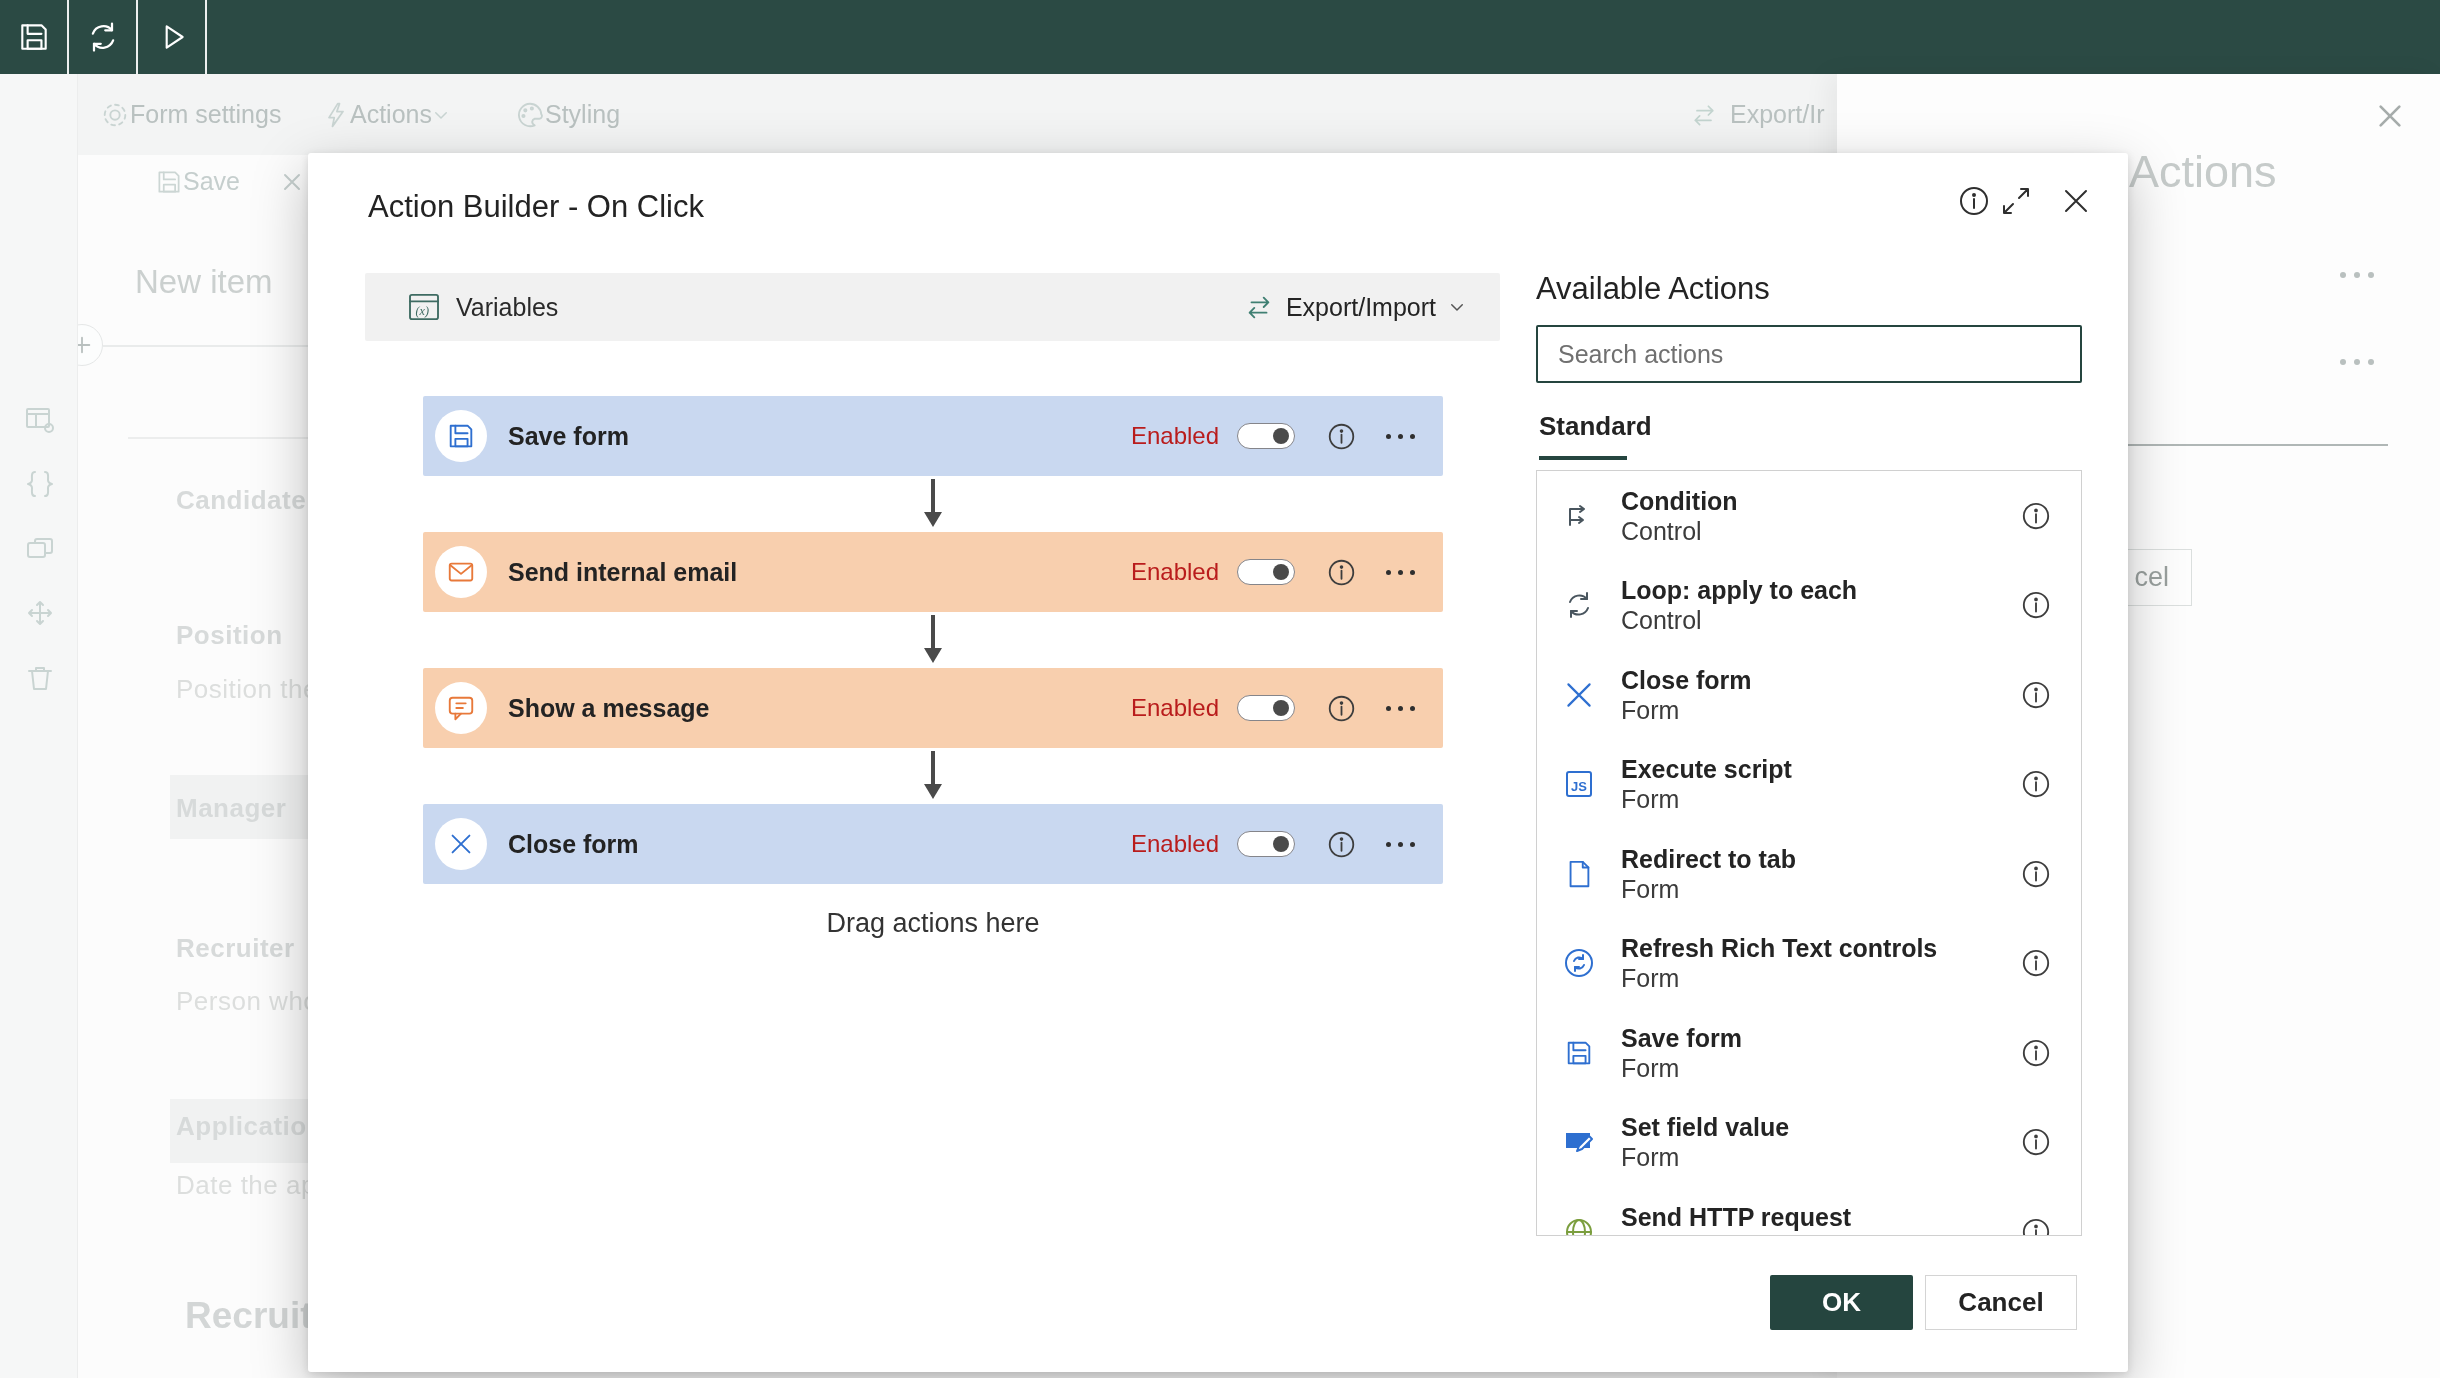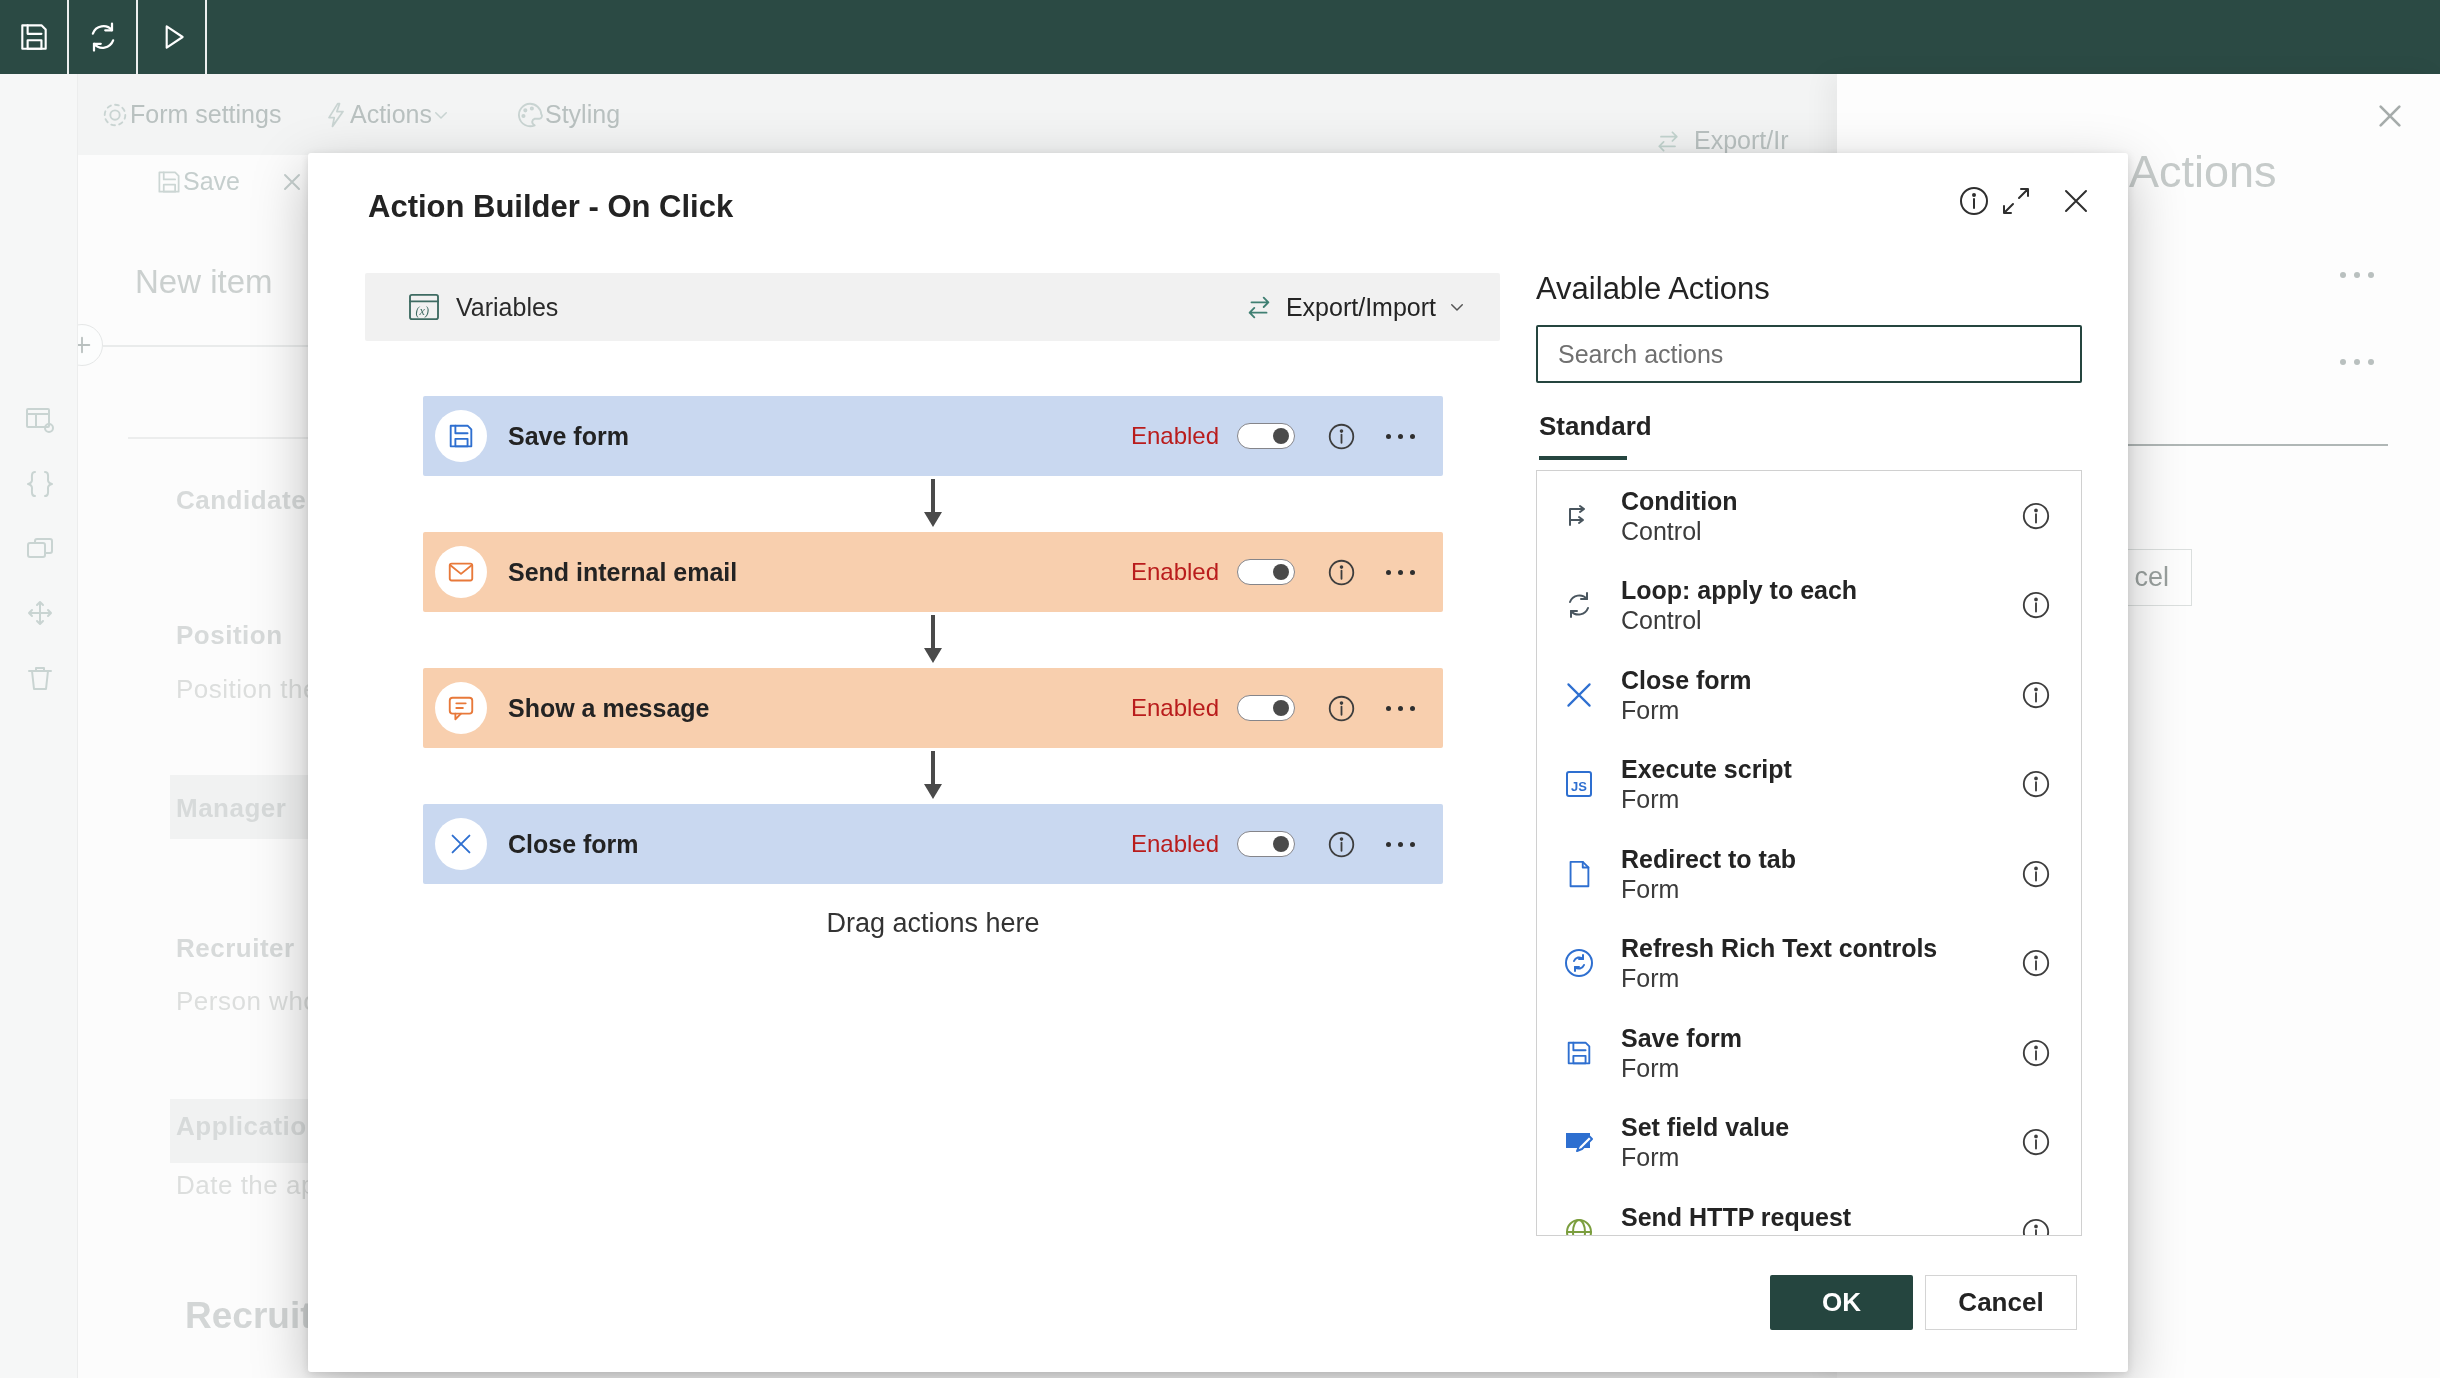--- a/index.html
+++ b/index.html
@@ -24,25 +24,25 @@
 .bg-label{position:absolute;left:98px;font-size:26px;font-weight:700;color:#d7dada;letter-spacing:.5px;white-space:nowrap}
 .bg-desc{position:absolute;left:98px;font-size:26px;color:#dcdedd;letter-spacing:.5px;white-space:nowrap}
 #bg-heading{position:absolute;left:107px;top:1140px;font-size:37px;font-weight:700;color:#d3d6d6;white-space:nowrap}
 #bg-panel{position:absolute;left:1837px;top:74px;width:603px;height:1304px;background:#fdfdfd;box-shadow:-10px 0 24px rgba(0,0,0,.05)}
 #bg-panel-x{position:absolute;left:537px;top:26px;color:#a6acab}
 #bg-panel-title{position:absolute;left:292px;top:72px;font-size:45px;color:#c6cbca;white-space:nowrap}
 .bg-dots{position:absolute;left:503px;display:flex;gap:8px}
 .bg-dots i{width:6px;height:6px;border-radius:50%;background:#b9c0bf}
 #bg-panel-div{position:absolute;left:0;top:370px;width:551px;height:1.5px;background:#b0b7b6}
 #bg-cancel{position:absolute;left:203px;top:475px;width:152px;height:57px;border:1.5px solid #dbdfde;display:flex;align-items:center;justify-content:flex-end;padding-right:22px;font-size:27px;color:#99a09e}
-#bg-export{position:absolute;left:1654px;top:74px;width:147px;height:81px;display:flex;align-items:flex-end;gap:12px;overflow:hidden;color:#b9c1c0;font-size:25px}
+#bg-export{position:absolute;left:1690px;top:74px;width:147px;height:81px;display:flex;align-items:center;gap:12px;overflow:hidden;color:#b9c1c0;font-size:25px}
 #bg-export .tic{color:#c3d4cf;flex:none}
 
 #modal{position:absolute;left:308px;top:153px;width:1820px;height:1219px;background:#fff;border-radius:3px;box-shadow:0 18px 55px rgba(0,0,0,.25),0 2px 8px rgba(0,0,0,.12)}
-#m-title{position:absolute;left:60px;top:36px;font-size:31px;font-weight:700;color:#232323}
+#m-title{position:absolute;left:60px;top:36px;font-size:31px;font-weight:400;color:#232323}
 .m-hic{position:absolute;top:32px;color:#2f2f2f;cursor:pointer}
 #m-varbar{position:absolute;left:57px;top:120px;width:1135px;height:68px;background:#f1f1f1;border-radius:2px;display:flex;align-items:center}
 #m-varbar .vicon{margin-left:43px;color:#3e6b62}
 #m-varbar .vlabel{margin-left:16px;font-size:25px;color:#2a2a2a}
 #m-expgrp{margin-left:auto;display:flex;align-items:center;gap:12px;padding-right:34px;cursor:pointer}
 #m-expgrp .swap{color:#3f7f72}
 #m-expgrp .elabel{font-size:25px;color:#242424}
 #m-expgrp .chev{color:#555}
 #m-cards{position:absolute;left:115px;top:243px;width:1020px}
 .card{height:80px;border-radius:2px;display:flex;align-items:center;padding:0 28px 0 12px}

